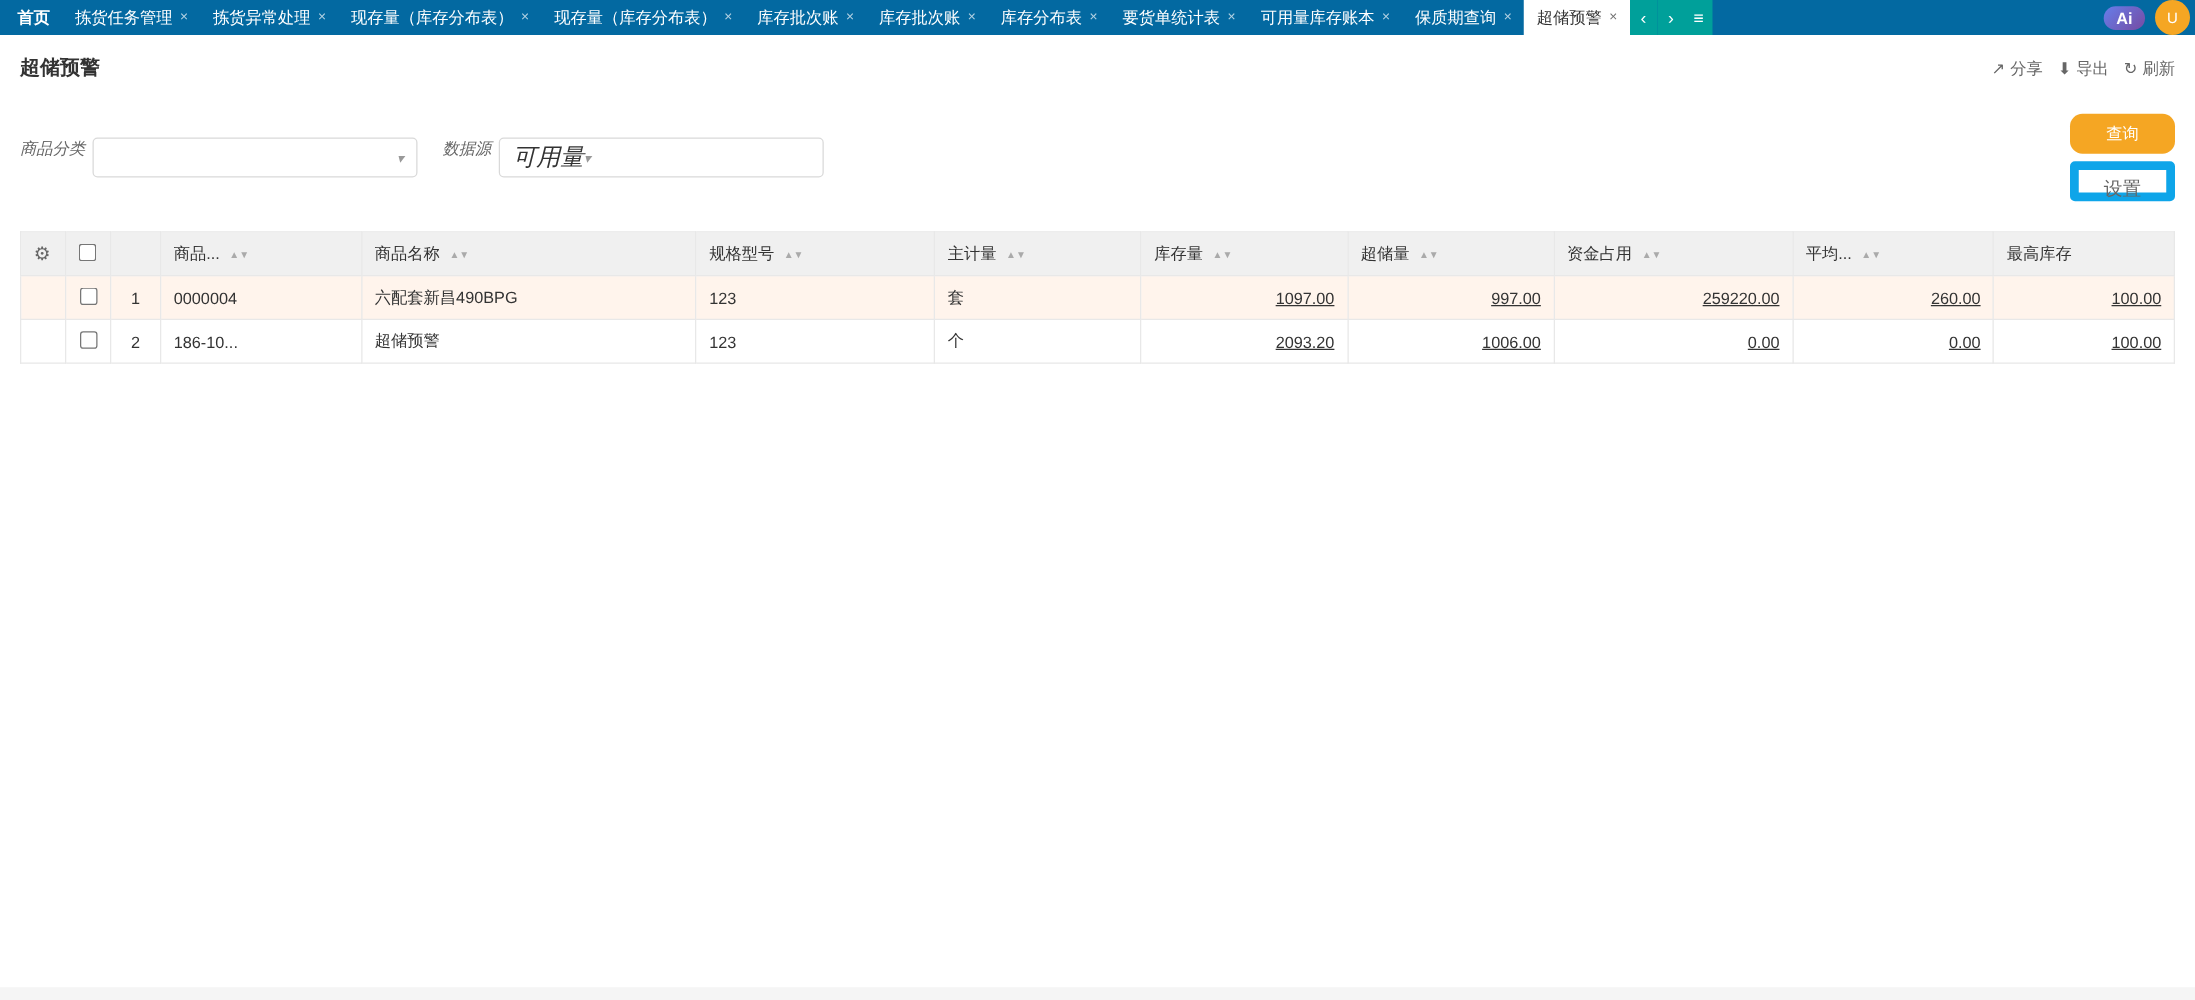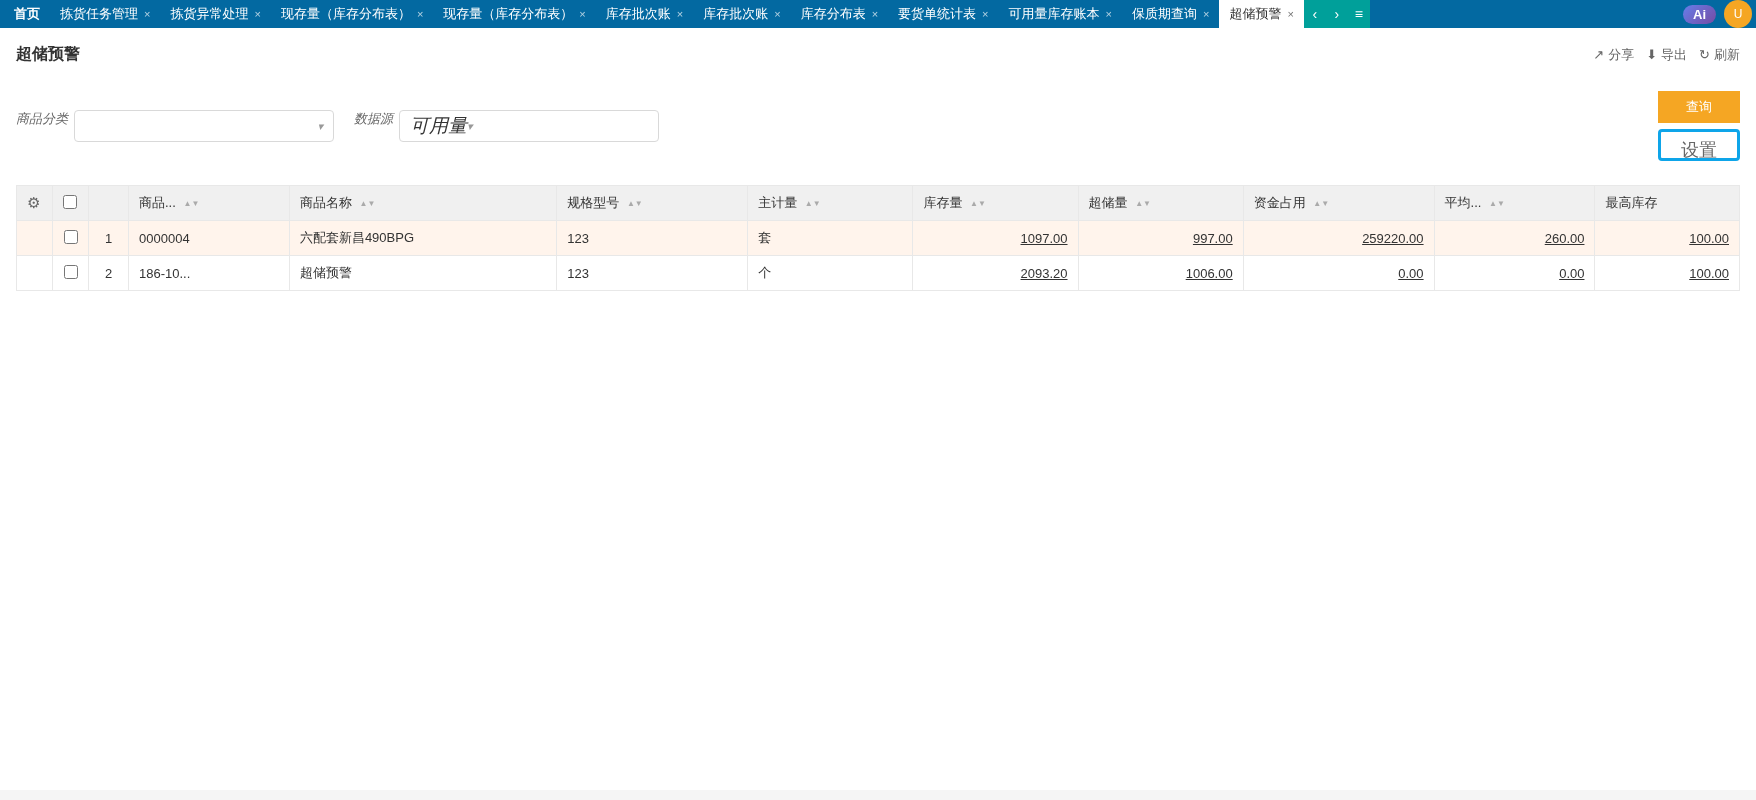--- a/index.html
+++ b/index.html
@@ -129,33 +129,33 @@
     .filter-select.datasource { min-width: 260px; }
     .datasource-value {
       color: #333;
       font-size: 19px;
     }
 
     .btn-query {
       background: #f5a623;
       color: #fff;
       border: none;
-      border-radius: 0;
+      border-radius: 10px;
       padding: 6px 20px;
       font-size: 13px;
       cursor: pointer;
       height: 32px;
     }
     .btn-settings {
       background: #fff;
       color: #666;
-      border: 3px solid #0ea5e9;
+      border: 7px solid #0ea5e9;
       border-radius: 4px;
       padding: 6px 20px;
-      font-size: 18px;
+      font-size: 15px;
       cursor: pointer;
       height: 32px;
     }
 
     .btn-group {
       display: flex;
       flex-direction: column;
       gap: 6px;
       margin-left: auto;
     }

